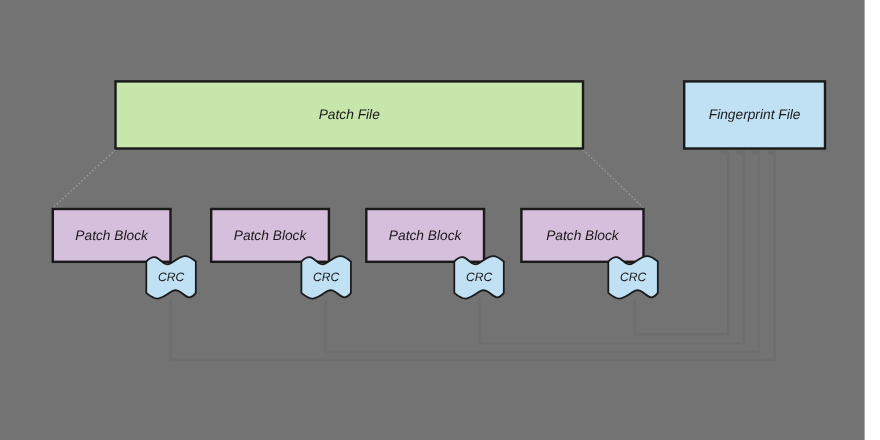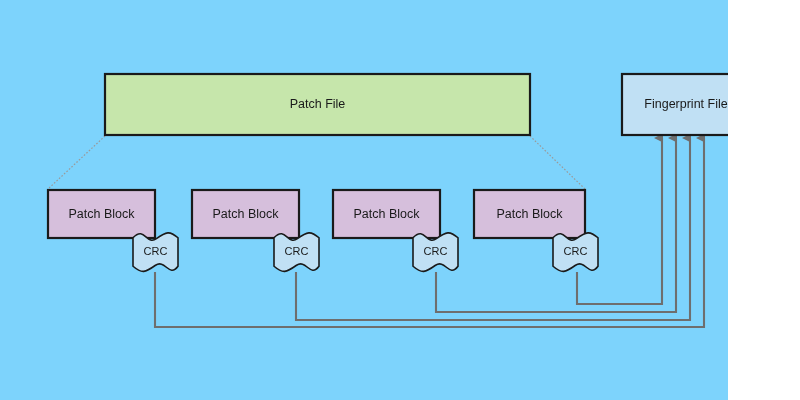--- a/index.html
+++ b/index.html
@@ -6,24 +6,25 @@
   html, body {
     margin: 0;
     padding: 0;
     background: #ffffff;
   }
   body {
     font-family: "Liberation Sans", sans-serif;
   }
   #canvas {
     position: relative;
-    width: 728px;
+    width: 786px;
     height: 400px;
-    background: #7dd3fc;
+    background: #737373;
     overflow: hidden;
+    font-style: italic;
   }
   #diagram-svg {
     position: absolute;
     left: 0;
     top: 0;
     width: 800px;
     height: 400px;
   }
   .node-label {
     font-family: "Liberation Sans", sans-serif;

